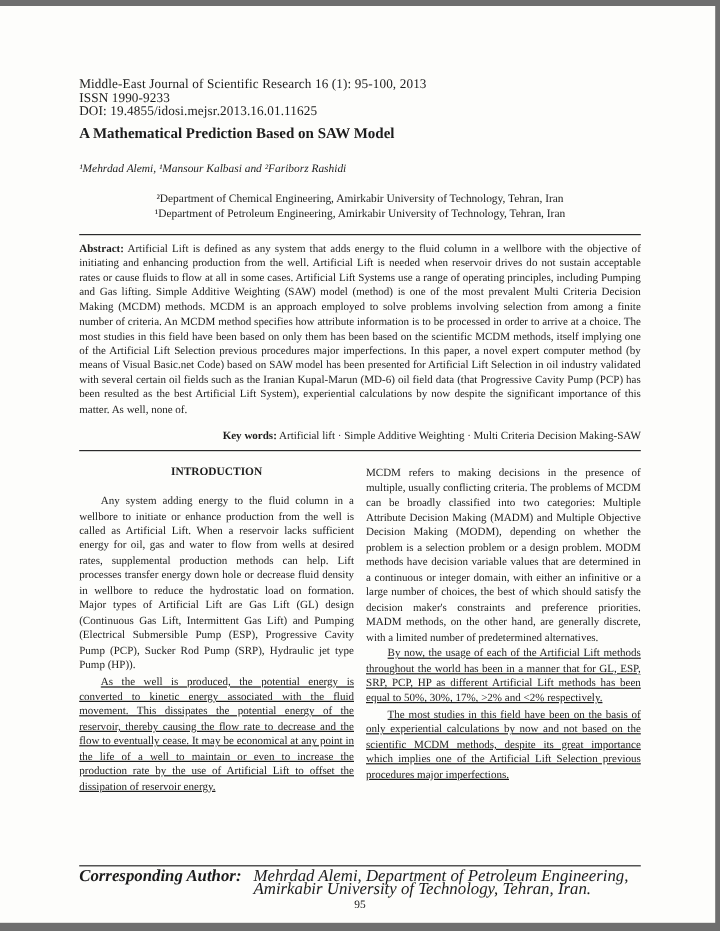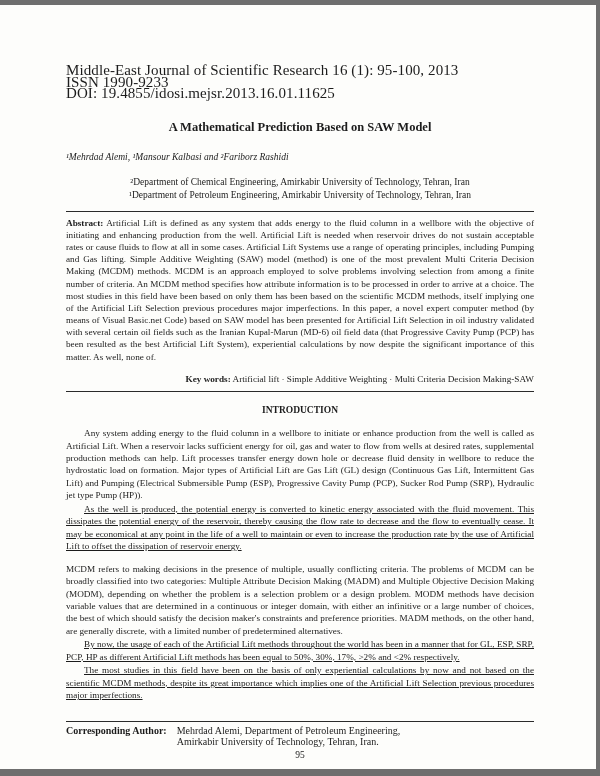--- a/index.html
+++ b/index.html
@@ -11,29 +11,28 @@
     overflow: hidden;
   }
   .page {
     position: absolute;
     left: 0; top: 5px; right: 4px; bottom: 7px;
     background: #fdfdfb;
     color: #1c1c1c;
     padding: 60px 62px 0 66px;
   }
   .journal-header {
-    font-size: 15px;
+    font-size: 11px;
     line-height: 11.6px;
     letter-spacing: 0.1px;
   }
   .paper-title {
-    text-align: center;
     font-weight: bold;
     font-size: 12.5px;
-    margin-top: 20px;
+    margin-top: 4px;
   }
   .authors {
     text-align: left;
     font-style: italic;
     font-size: 9.5px;
     margin-top: 17px;
   }
   .affiliations {
     text-align: center;
     font-size: 9.5px;
@@ -56,21 +55,20 @@
     font-size: 9.2px;
     line-height: 12px;
     margin-top: 10px;
     text-align: right;
   }
   .rule-bottom { margin-top: 6px; }
   .columns {
     display: flex;
     gap: 10px;
     margin-top: 12px;
-    flex-direction: column;
   }
   .col {
     flex: 1;
     font-size: 9.2px;
     line-height: 12.45px;
     text-align: justify;
   }
   .section-heading {
     text-align: center;
     font-weight: bold;
@@ -79,23 +77,24 @@
   }
   .col p { text-indent: 18px; }
   .col p.no-indent { text-indent: 0; }
   .col p + p { margin-top: 1px; text-decoration: underline; }
   .page-footer {
     position: absolute;
     left: 66px; right: 62px; bottom: 9px;
   }
   .corr {
     display: flex;
-    font-size: 10px;
+    font-size: 14px;
     line-height: 11px;
     margin-top: 3px;
+    font-style: italic;
   }
   .corr-label { font-weight: bold; white-space: nowrap; }
   .corr-text { margin-left: 10px; }
   .page-number {
     text-align: center;
     font-size: 9.5px;
     margin-top: 3px;
   }
   b { font-weight: bold; }
 </style>

